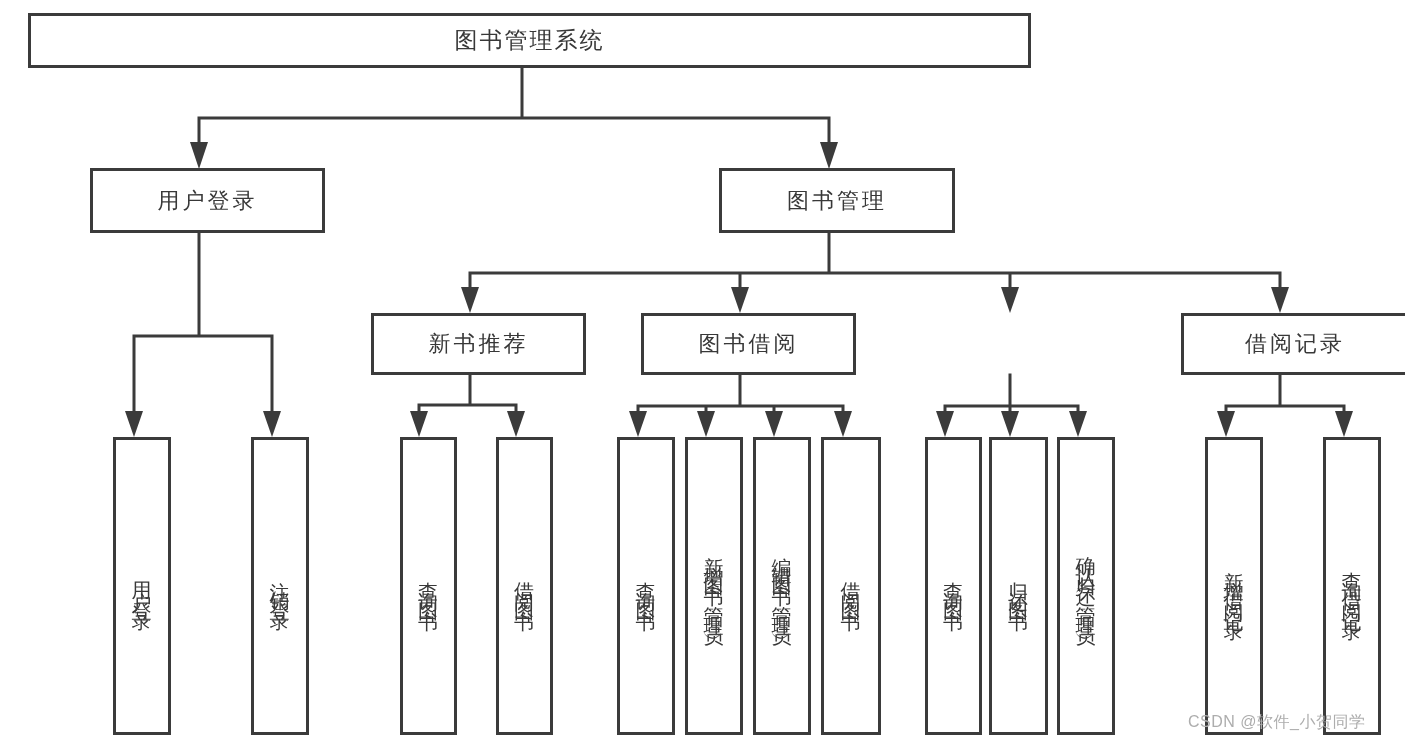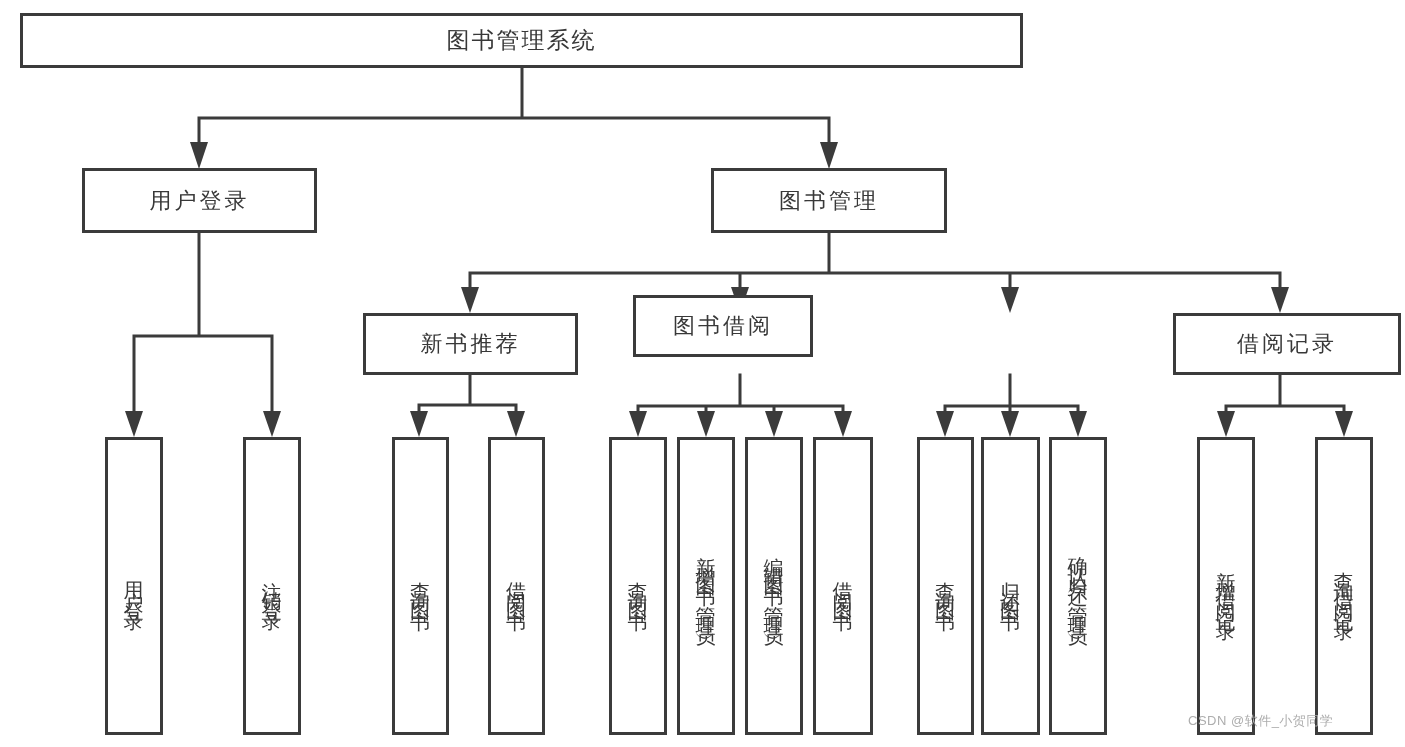--- a/index.html
+++ b/index.html
@@ -27,40 +27,41 @@
     fill:var(--line);stroke:none;
   }
   .node{
     position:absolute;
     background:var(--background);
     border:3px solid var(--line);
     color:var(--text);
     display:flex;align-items:center;justify-content:center;
     text-align:center;
     white-space:nowrap;
+    margin-left:8px;
   }
   .node.root{
     font-size:23px;letter-spacing:2px;
   }
   .node.lvl{
     font-size:22px;letter-spacing:3px;
   }
   .node.leaf{
     font-size:20px;
   }
   .vtext{
     writing-mode:vertical-rl;
     letter-spacing:10px;
     line-height:1;
     color:var(--text);
   }
   .watermark{
     position:absolute;
     left:1188px;top:712px;
-    font-size:13px;
+    font-size:16px;
     letter-spacing:0.5px;
     color:var(--watermark);
     white-space:nowrap;
   }
 </style>
 </head>
 <body>
 
 <div class="canvas">
 
@@ -99,21 +100,21 @@
     <polygon points="1217,411 1235,411 1226,437"></polygon>
     <polygon points="1335,411 1353,411 1344,437"></polygon>
   </svg>
 
   <div class="node root" style="left:20px;top:13px;width:1003px;height:55px;">图书管理系统</div>
 
   <div class="node lvl" style="left:82px;top:168px;width:235px;height:65px;">用户登录</div>
   <div class="node lvl" style="left:363px;top:313px;width:215px;height:62px;">新书推荐</div>
 
   <div class="node lvl" style="left:711px;top:168px;width:236px;height:65px;">图书管理</div>
-  <div class="node lvl" style="left:633px;top:295px;width:180px;height:62px;">图书借阅</div>
+  <div class="node lvl" style="left:633px;top:313px;width:215px;height:62px;">图书借阅</div>
   <div class="node lvl" style="left:1173px;top:313px;width:228px;height:62px;">借阅记录</div>
 
   <div class="node leaf" style="left:105px;top:437px;width:58px;height:298px;">
     <span class="vtext">用户登录</span>
   </div>
   <div class="node leaf" style="left:243px;top:437px;width:58px;height:298px;">
     <span class="vtext">注销登录</span>
   </div>
 
   <div class="node leaf" style="left:392px;top:437px;width:57px;height:298px;">

